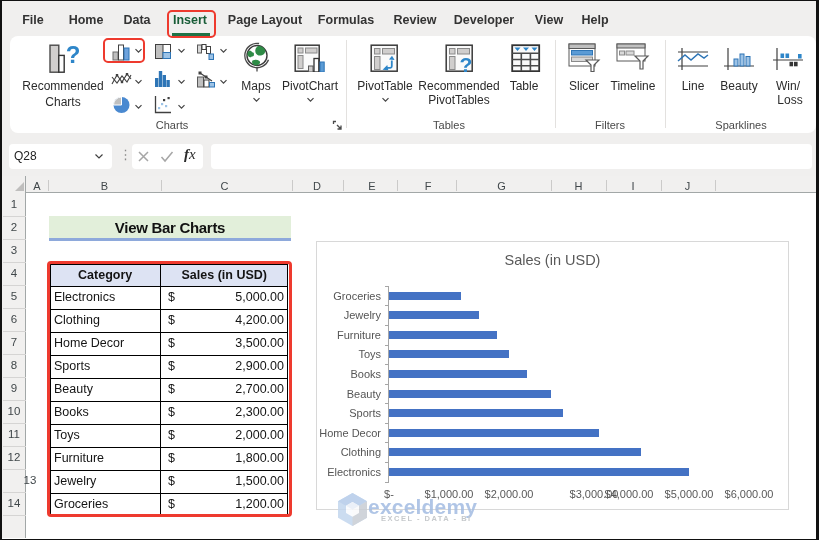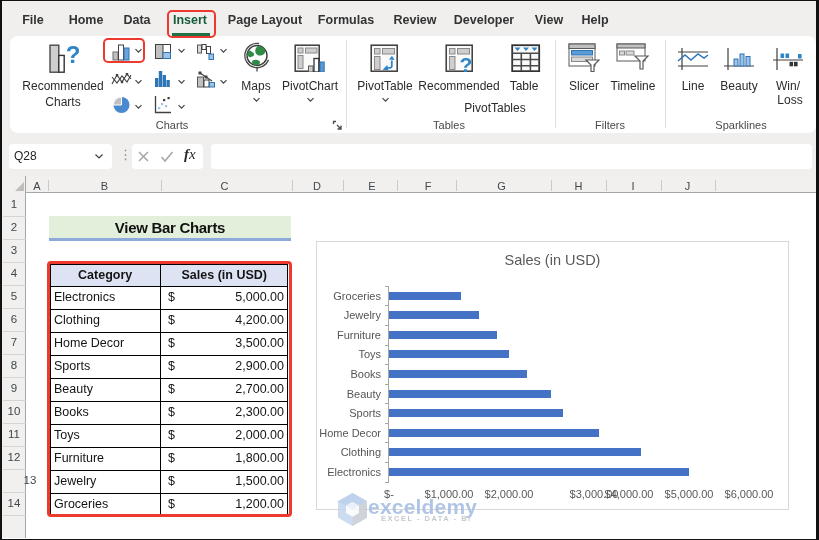--- a/index.html
+++ b/index.html
@@ -174,21 +174,21 @@
     <path d="M1.5 1.2 L4.5 4.2 L7.5 1.2" stroke="#444" stroke-width="1.2" fill="none"></path>
   </svg>
 <svg class="icon" style="left:445px;top:44px;" width="30" height="28" viewBox="0 0 30 28">
     <rect x="1.2" y="1.2" width="26" height="26" fill="#fafafa" stroke="#3a3a3a" stroke-width="1.5"></rect>
     <rect x="4.5" y="4.5" width="5.5" height="5.5" fill="#d0cecd" stroke="#8a8a8a"></rect>
     <rect x="12.5" y="4.5" width="12" height="5.5" fill="#d0cecd" stroke="#8a8a8a"></rect>
     <rect x="4.5" y="12.5" width="5.5" height="13" fill="#d0cecd" stroke="#8a8a8a"></rect>
     <text x="21" y="28" font-size="21" font-weight="bold" fill="#2e86c9" font-family="Liberation Sans" text-anchor="middle">?</text>
   </svg>
 <div class="ilabel" style="left:459px;top:79px;">Recommended</div>
-<div class="ilabel" style="left:459px;top:101px;margin-left:36px;">PivotTables</div>
+<div class="ilabel" style="left:459px;top:93px;">PivotTables</div>
 <svg class="icon" style="left:511px;top:44px;" width="30" height="28" viewBox="0 0 30 28">
     <rect x="1.2" y="1.2" width="27" height="26" fill="#fafafa" stroke="#333" stroke-width="1.8"></rect>
     <path d="M3.5 3.5 L9.5 3.5 L6.5 7 Z M12 3.5 L18 3.5 L15 7 Z M20.5 3.5 L26.5 3.5 L23.5 7 Z" fill="#2e86c9"></path>
     <path d="M1 9.2 L28.5 9.2 M1 15.5 L28.5 15.5 M1 21.8 L28.5 21.8 M10.3 9.2 L10.3 27 M19.4 9.2 L19.4 27" stroke="#4a4a4a" stroke-width="1.6"></path>
   </svg>
 <div class="ilabel" style="left:524px;top:79px;">Table</div>
 <svg class="icon" style="left:568px;top:43px;" width="34" height="30" viewBox="0 0 34 30">
     <rect x="1" y="1" width="26" height="22" fill="#fff" stroke="#595959"></rect>
     <rect x="1" y="1" width="26" height="4.5" fill="#c0c0c0" stroke="#595959"></rect>
     <rect x="3.5" y="7.5" width="21" height="4.5" fill="#5b9bd5" stroke="#2e75b6"></rect>

